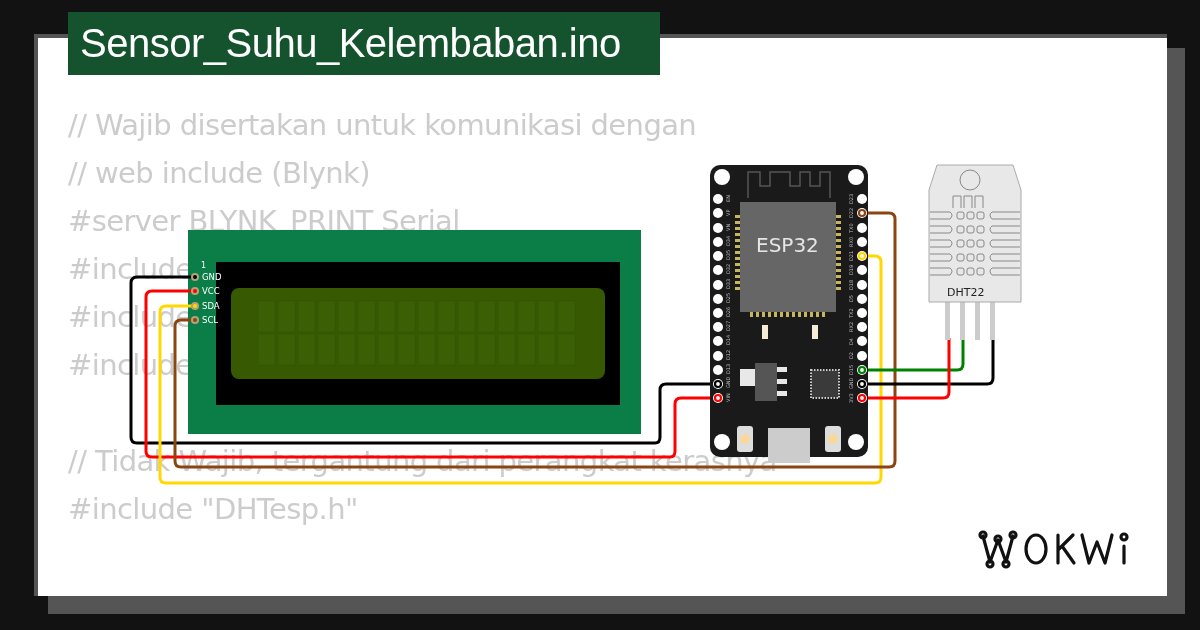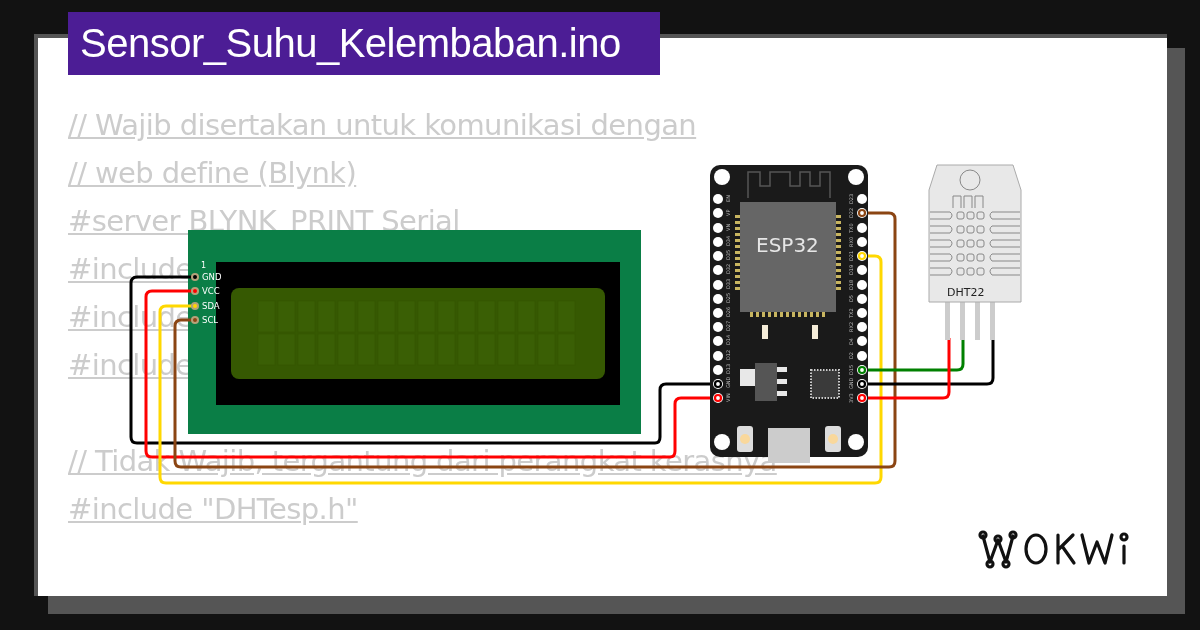--- a/index.html
+++ b/index.html
@@ -1,38 +1,38 @@
 <!DOCTYPE html>
 <html><head>
 <meta charset="utf-8">
 <style>
   html, body { margin:0; padding:0; }
   body { width:1200px; height:630px; background:#121212; position:relative; overflow:hidden; font-family:"DejaVu Sans", sans-serif; }
   .shadow { position:absolute; left:48px; top:48px; width:1137px; height:566px; background:#555555; }
   .card { position:absolute; left:34px; top:34px; width:1133px; height:562px; background:#555555; }
   .card-inner { position:absolute; left:4px; top:4px; right:0; bottom:0; background:#ffffff; }
-  .title-tab { position:absolute; left:68px; top:12px; height:63px; width:592px; background:#4c1d95; color:#ffffff; font-family:"Liberation Sans", sans-serif; font-size:40px; line-height:63px; padding-left:12px; box-sizing:border-box; letter-spacing:-0.5px; }
+  .title-tab { position:absolute; left:68px; top:12px; height:63px; width:592px; background:#14532d; color:#ffffff; font-family:"Liberation Sans", sans-serif; font-size:40px; line-height:63px; padding-left:12px; box-sizing:border-box; letter-spacing:-0.5px; }
   .code { position:absolute; left:68px; top:104px; color:#cccccc; font-family:"DejaVu Sans", sans-serif; font-size:29px; letter-spacing:-0.6px; }
-  .code .line { height:48px; line-height:42px; white-space:pre;text-decoration:underline; }
+  .code .line { height:48px; line-height:42px; white-space:pre; }
   svg.diagram { position:absolute; left:0; top:0; }
   .wokwi { position:absolute; left:978px; top:526px; }
 </style>
 </head>
 <body>
 
 <div class="shadow"></div>
 <div class="card">
     <div class="card-inner"></div>
   </div>
 
 <div class="title-tab"><span>Sensor_Suhu_Kelembaban.ino</span></div>
 
 <div class="code">
   <div class="line">// Wajib disertakan untuk komunikasi dengan</div>
-  <div class="line">// web define (Blynk)</div>
+  <div class="line">// web include (Blynk)</div>
   <div class="line">#server BLYNK_PRINT Serial</div>
   <div class="line">#include &lt;WiFi.h&gt;</div>
   <div class="line">#include &lt;WiFiClient.h&gt;</div>
   <div class="line">#include &lt;BlynkSimpleEsp32.h&gt;</div>
   <div class="line"></div>
   <div class="line">// Tidak Wajib, tergantung dari perangkat kerasnya</div>
   <div class="line">#include "DHTesp.h"</div>
 </div>
 
 <svg class="diagram" width="1200" height="630" viewBox="0 0 1200 630" font-family="DejaVu Sans, sans-serif">

